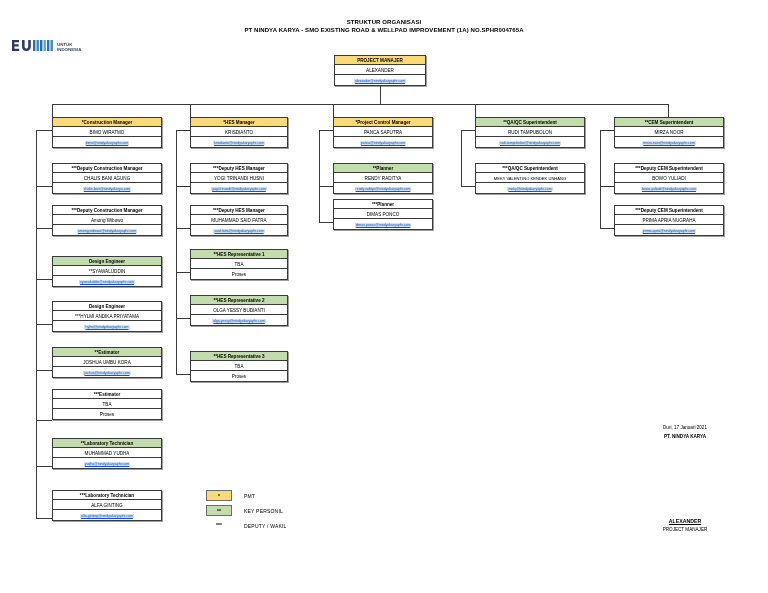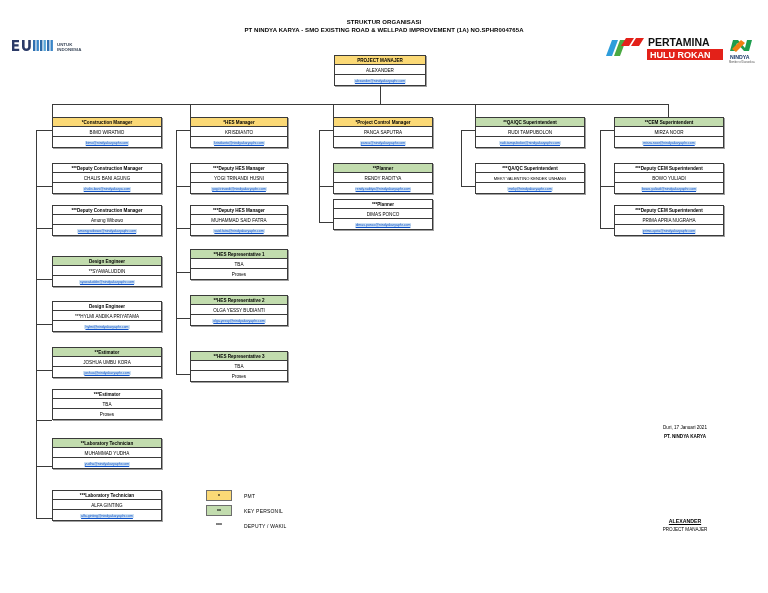--- a/index.html
+++ b/index.html
@@ -88,42 +88,20 @@
         <rect x="30" y="4" width="2.4" height="11" fill="#2b6aa8"></rect>
         <rect x="33.5" y="4" width="2.4" height="11" fill="#5aa6d8"></rect>
         <rect x="37" y="4" width="2.4" height="11" fill="#2f6fb0"></rect>
         <rect x="40.5" y="4" width="2.4" height="11" fill="#3a86c8"></rect>
       </g>
       <text x="47" y="9.5" font-family="Liberation Sans, sans-serif" font-size="4.4" font-weight="bold" fill="#3d4a5c">UNTUK</text>
       <text x="47" y="14.5" font-family="Liberation Sans, sans-serif" font-size="4.4" font-weight="bold" fill="#3d4a5c">INDONESIA</text>
     </svg>
   </div>
 
-  <div class="logo-right">
-    <svg viewBox="0 0 156 34" width="156" height="34">
-
-      <g>
-        <path d="M2 24 l6-16 h6 l-6 16 z" fill="#2e9ddb"></path>
-        <path d="M10 24 l6-16 h6 l-6 16 z" fill="#4aa942"></path>
-        <path d="M18 10 l6-6 h6 l-6 6 z" fill="#e32119" opacity="0"></path>
-      </g>
-      <path d="M22 6 l8 0 l-5 8 l-8 0 z" fill="#e32119"></path>
-      <path d="M32 6 l8 0 l-5 8 l-8 0 z" fill="#e32119"></path>
-      <text x="44" y="14" font-family="Liberation Sans, sans-serif" font-size="10.5" font-weight="bold" fill="#111">PERTAMINA</text>
-      <rect x="43" y="17" width="76" height="11" fill="#e32119"></rect>
-      <text x="46" y="25.6" font-family="Liberation Sans, sans-serif" font-size="9" font-weight="bold" fill="#ffffff">HULU ROKAN</text>
-
-      <g transform="translate(124,3)">
-        <path d="M2 16 l3-11 h5 l7 8 l2-8 h5 l-3 11 h-5 l-7-8 l-2 8 z" fill="#1d9d4e"></path>
-        <path d="M4 14 l9-9 l4 3 l-9 9 z" fill="#f07f13"></path>
-        <text x="2" y="23.5" font-family="Liberation Sans, sans-serif" font-size="5.2" font-weight="bold" fill="#1b3a6b">NINDYA</text>
-        <text x="1" y="28" font-family="Liberation Sans, sans-serif" font-size="2.6" fill="#555">Member of Danareksa</text>
-      </g>
-    </svg>
-  </div>
 
   <div class="box" style="left:334px;top:55px;width:92px;height:31px;">
     <div class="row r-title t-yellow">PROJECT MANAJER</div>
     <div class="row r-name">ALEXANDER</div>
     <div class="row r-mail"><span>alexander@nindyakaryaphr.com</span></div>
   </div>
 
   <div class="ln lv" style="left:380px;top:86px;height:18px;"></div>
 
   <div class="ln lh" style="left:52px;top:104px;width:616px;"></div>

